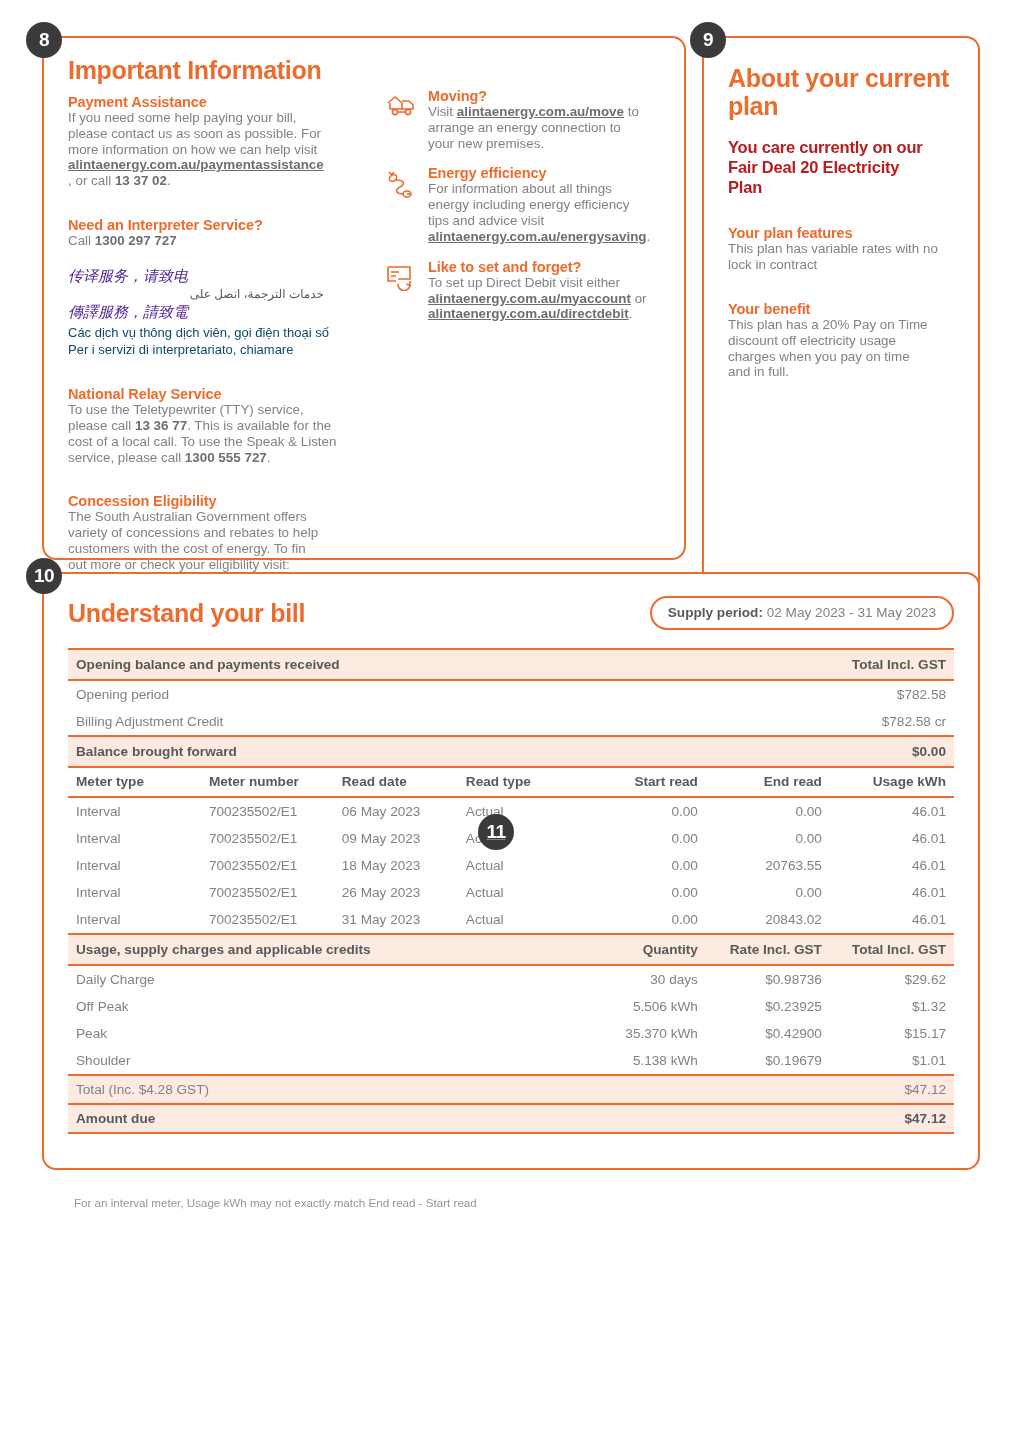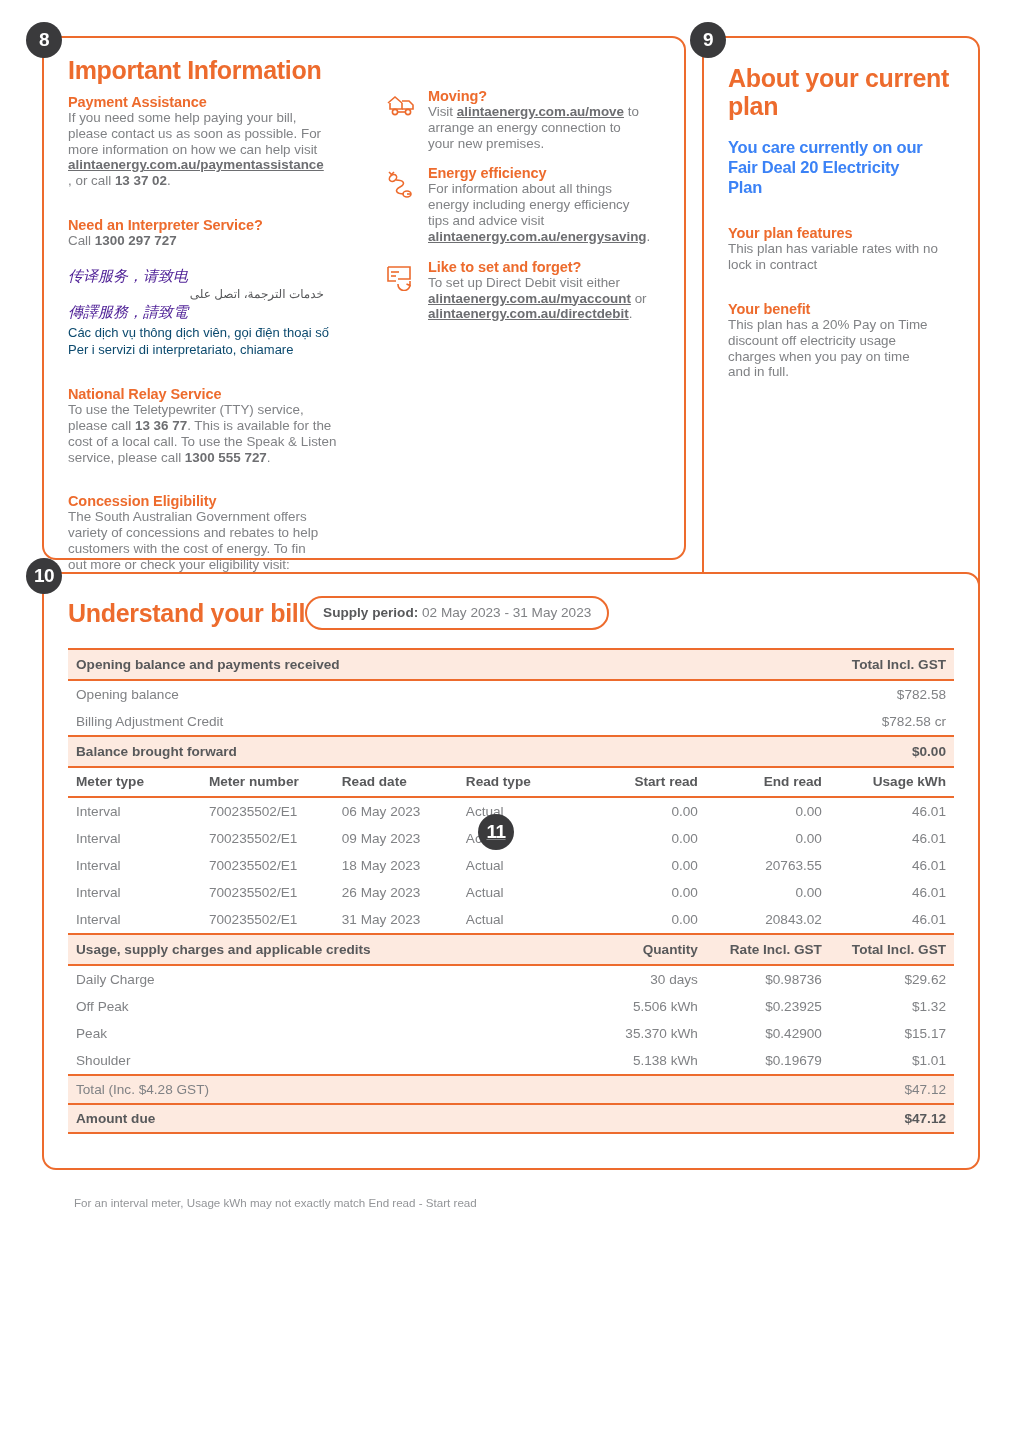--- a/index.html
+++ b/index.html
@@ -75,30 +75,30 @@
 
   .cjk { font-size: 15px; color: #4c1d95; line-height: 1.5; font-style: italic; }
   .arabic { font-size: 12px; color: #58595B; text-align: right; padding-right: 48px; }
   .latin { font-size: 13px; color: #0c4a6e; line-height: 1.32; }
 
   
   #panel9 { left: 702px; top: 36px; width: 278px; height: 608px; }
   #badge9 { left: 690px; top: 22px; }
   .p9-inner { padding: 26px 22px 10px 24px; }
   .plan-head {
-    color: #3b82f6; font-size: 16.5px; font-weight: bold;
+    color: #b91c1c; font-size: 16.5px; font-weight: bold;
     line-height: 1.2; margin-top: 18px; letter-spacing: -0.2px;
   }
 
   
   #panel10 { left: 42px; top: 572px; width: 938px; height: 598px; }
   #badge10 { left: 26px; top: 558px; }
   .p10-inner { padding: 22px 24px 0 24px; position: relative; }
 
-  .p10-head { display: flex; align-items: center; justify-content: flex-start; }
+  .p10-head { display: flex; align-items: center; justify-content: space-between; }
   .supply-pill {
     border: 2.5px solid #ED6B2D;
     border-radius: 18px;
     padding: 7px 16px 8px 16px;
     font-size: 13.6px;
     color: #808285;
     white-space: nowrap;
   }
   .supply-pill .b { color: #58595B; }
 
@@ -314,21 +314,21 @@
     </div>
 
     <table class="bill">
 
       <tbody>
           <tr class="hdr">
         <td class="lbl" colspan="4">Opening balance and payments received</td>
         <td class="num" colspan="3">Total Incl. GST</td>
       </tr>
       <tr>
-        <td class="lbl" colspan="4">Opening balance</td>
+        <td class="lbl" colspan="4">Opening period</td>
         <td class="num" colspan="3">$782.58</td>
       </tr>
       <tr>
         <td class="lbl" colspan="4">Billing Adjustment Credit</td>
         <td class="num" colspan="3">$782.58 cr</td>
       </tr>
       <tr class="hdr">
         <td class="lbl" colspan="4">Balance brought forward</td>
         <td class="num" colspan="3">$0.00</td>
       </tr>

